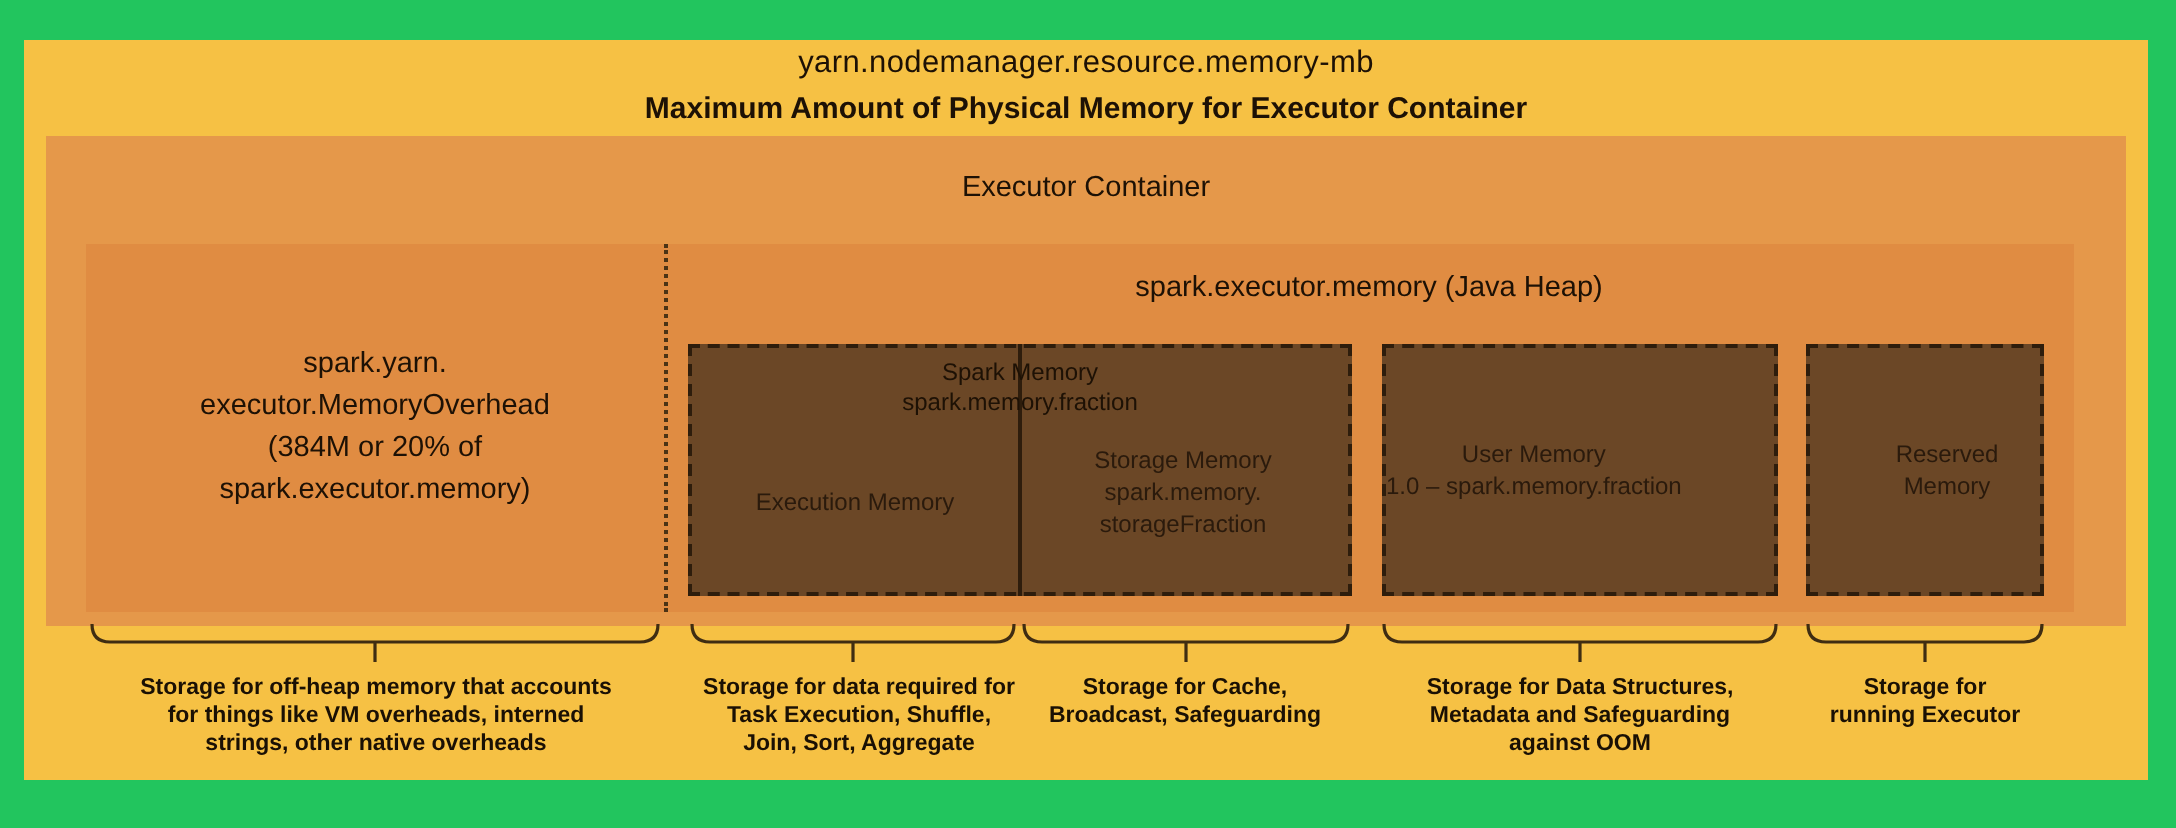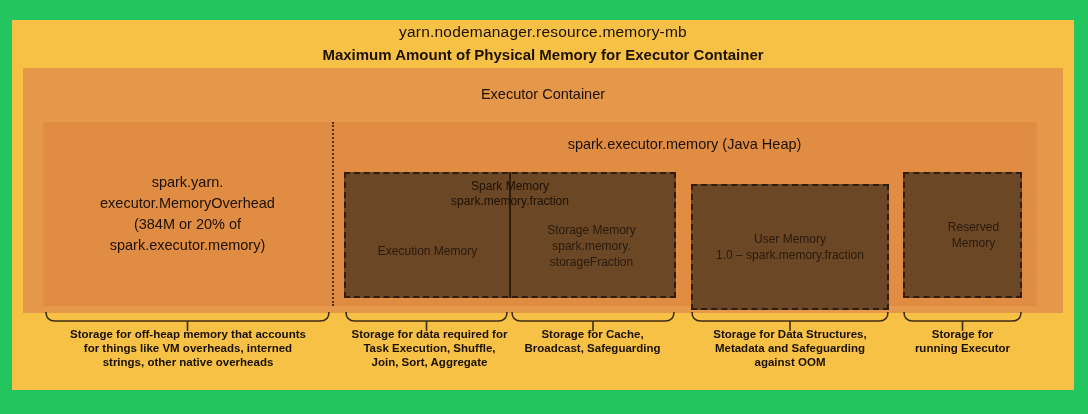--- a/index.html
+++ b/index.html
@@ -21,33 +21,33 @@
 
   .overhead-box{left:43px;top:122px;width:289px;height:184px;background:#E08C42;}
   .overhead-label{left:43px;top:172px;width:289px;font-size:14.5px;line-height:21px;}
 
   .heap-box{left:332px;top:122px;width:705px;height:184px;background:#E08C42;
             border-left:2px dotted #4b3315;box-sizing:border-box;}
   .heap-title{left:332px;top:136px;width:705px;font-size:14.5px;}
 
   .mem-box{background:#6B4726;border:2px dashed #2E1D0C;box-sizing:border-box;color:#2a1a0c;}
   .spark-box{left:344px;top:172px;width:332px;height:126px;}
-  .user-box{left:691px;top:172px;width:198px;height:126px;display:flex;align-items:center;justify-content:center;margin-top:12px;}
+  .user-box{left:691px;top:172px;width:198px;height:126px;display:flex;align-items:center;}
   .reserved-box{left:903px;top:172px;width:119px;height:126px;display:flex;align-items:center;justify-content:center;padding-left:22px;}
 
   .spark-divider{position:absolute;left:163px;top:-2px;bottom:-2px;width:2px;background:#2E1D0C;}
   .spark-header{position:absolute;left:0;top:5px;width:100%;font-size:12px;line-height:15px;color:#1d1105;}
   .exec-label{position:absolute;left:0;top:70px;width:163px;font-size:12px;}
   .storage-label{position:absolute;left:163px;top:48px;width:165px;font-size:12px;line-height:16px;}
   .user-label,.reserved-label{font-size:12px;line-height:16.5px;}
 
   .brace{position:absolute;top:312px;height:20px;}
   .brace path{fill:none;stroke:#3f2d12;stroke-width:1.6;}
 
-  .annot{top:327px;font-size:11.5px;font-weight:700;line-height:14px;color:#1a1004;}
+  .annot{top:337px;font-size:11.5px;font-weight:700;line-height:14px;color:#1a1004;}
   .annot-1{left:28px;width:320px;}
   .annot-2{left:337px;width:185px;}
   .annot-3{left:500px;width:185px;}
   .annot-4{left:675px;width:230px;}
   .annot-5{left:880px;width:165px;}
 </style>
 </head>
 <body>
 
 <div class="canvas">

